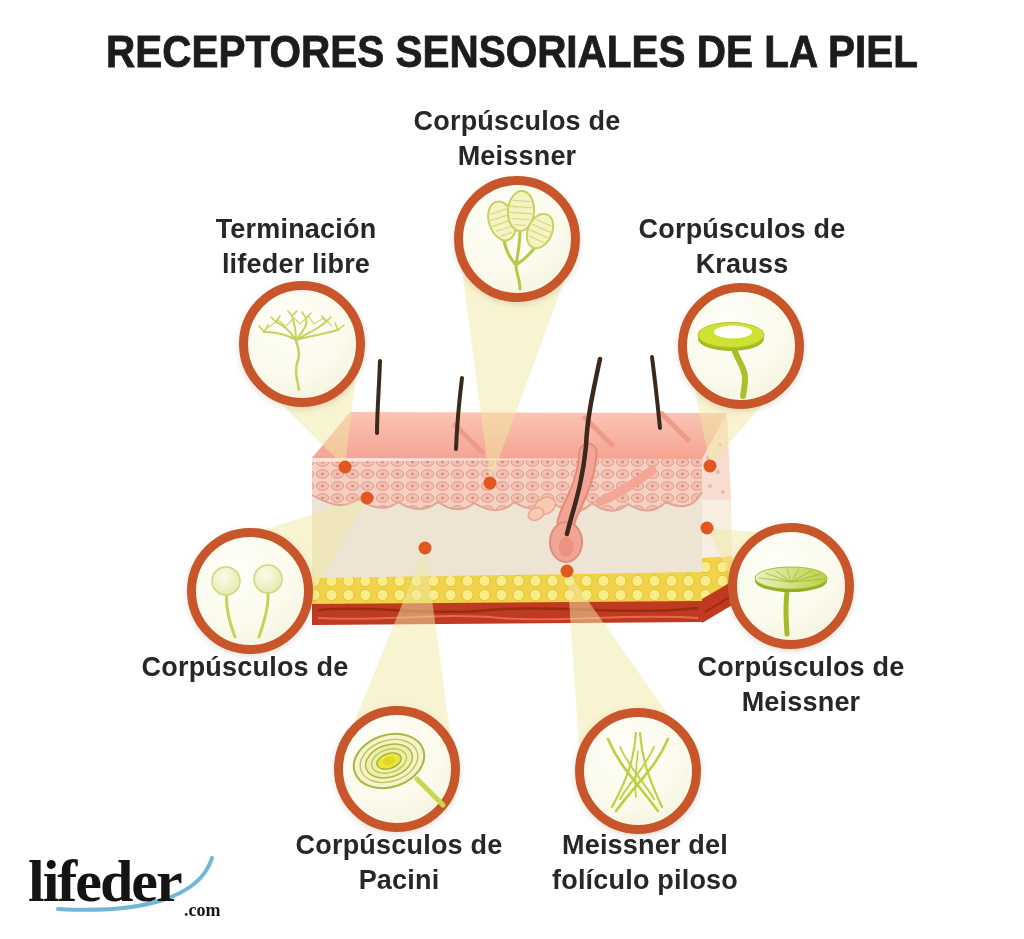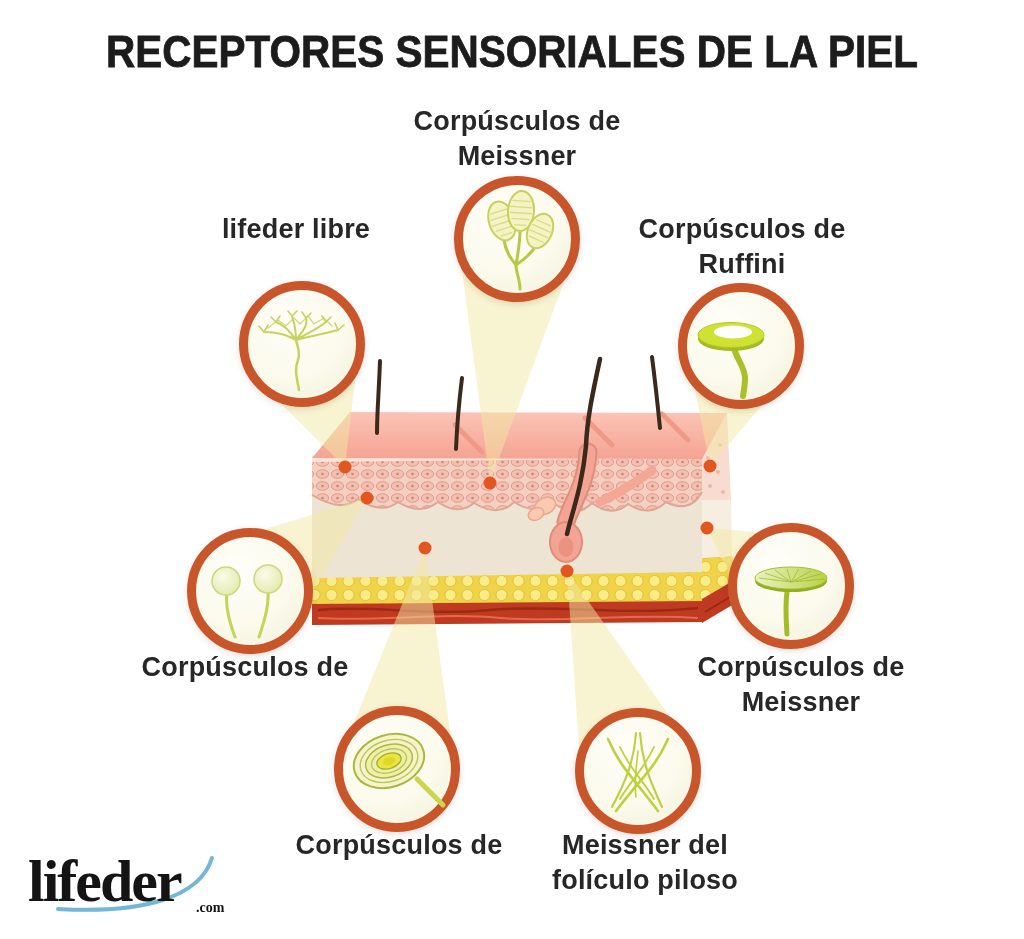--- a/index.html
+++ b/index.html
@@ -28,22 +28,22 @@
     transform: scaleX(0.92); -webkit-text-stroke: 0.8px #1c1c1c; z-index: 4;
   }
   .logo { position: absolute; left: 28px; top: 850px; width: 230px; height: 85px; z-index: 4; }
   .logo-name {
     position: absolute; left: 0; top: 0;
     font-family: Liberation Serif, serif; font-weight: bold; font-size: 60px;
     line-height: 62px; color: #141414; letter-spacing: -2px;
   }
   .logo-swoosh { position: absolute; left: 0; top: 0; }
   .logo-tld {
-    position: absolute; left: 168px; top: 50px;
-    font-family: "Liberation Serif", serif; font-weight: bold; font-size: 14px; color: #141414;
+    position: absolute; left: 156px; top: 50px;
+    font-family: "Liberation Serif", serif; font-weight: bold; font-size: 18px; color: #141414;
   }
 </style>
 </head>
 <body>
 
 <div class="canvas">
 
   <svg class="scene" width="1024" height="939" viewBox="0 0 1024 939">
     <defs>
       <pattern id="cellPat" width="15" height="12" patternUnits="userSpaceOnUse">
@@ -236,35 +236,37 @@
         <path d="M54,34 C52,52 50,64 52,80" stroke-width="1.6"></path>
       </g>
     </svg>
   </div>
 
   <div class="label" style="left:357px; top:104px;">
     <div>Corpúsculos de</div>
     <div>Meissner</div>
   </div>
   <div class="label" style="left:136px; top:212px;">
+    <div>Terminación</div>
     <div>lifeder libre</div>
   </div>
   <div class="label" style="left:582px; top:212px;">
     <div>Corpúsculos de</div>
-    <div>Ruffini</div>
+    <div>Krauss</div>
   </div>
   <div class="label" style="left:85px; top:650px;">
     <div>Corpúsculos de</div>
   </div>
   <div class="label" style="left:641px; top:650px;">
     <div>Corpúsculos de</div>
     <div>Meissner</div>
   </div>
   <div class="label" style="left:239px; top:828px;">
     <div>Corpúsculos de</div>
+    <div>Pacini</div>
   </div>
   <div class="label" style="left:485px; top:828px;">
     <div>Meissner del</div>
     <div>folículo piloso</div>
   </div>
 
   <div class="title">RECEPTORES SENSORIALES DE LA PIEL</div>
 
   <div class="logo">
     <svg class="logo-swoosh" width="230" height="85" viewBox="0 0 230 85">

